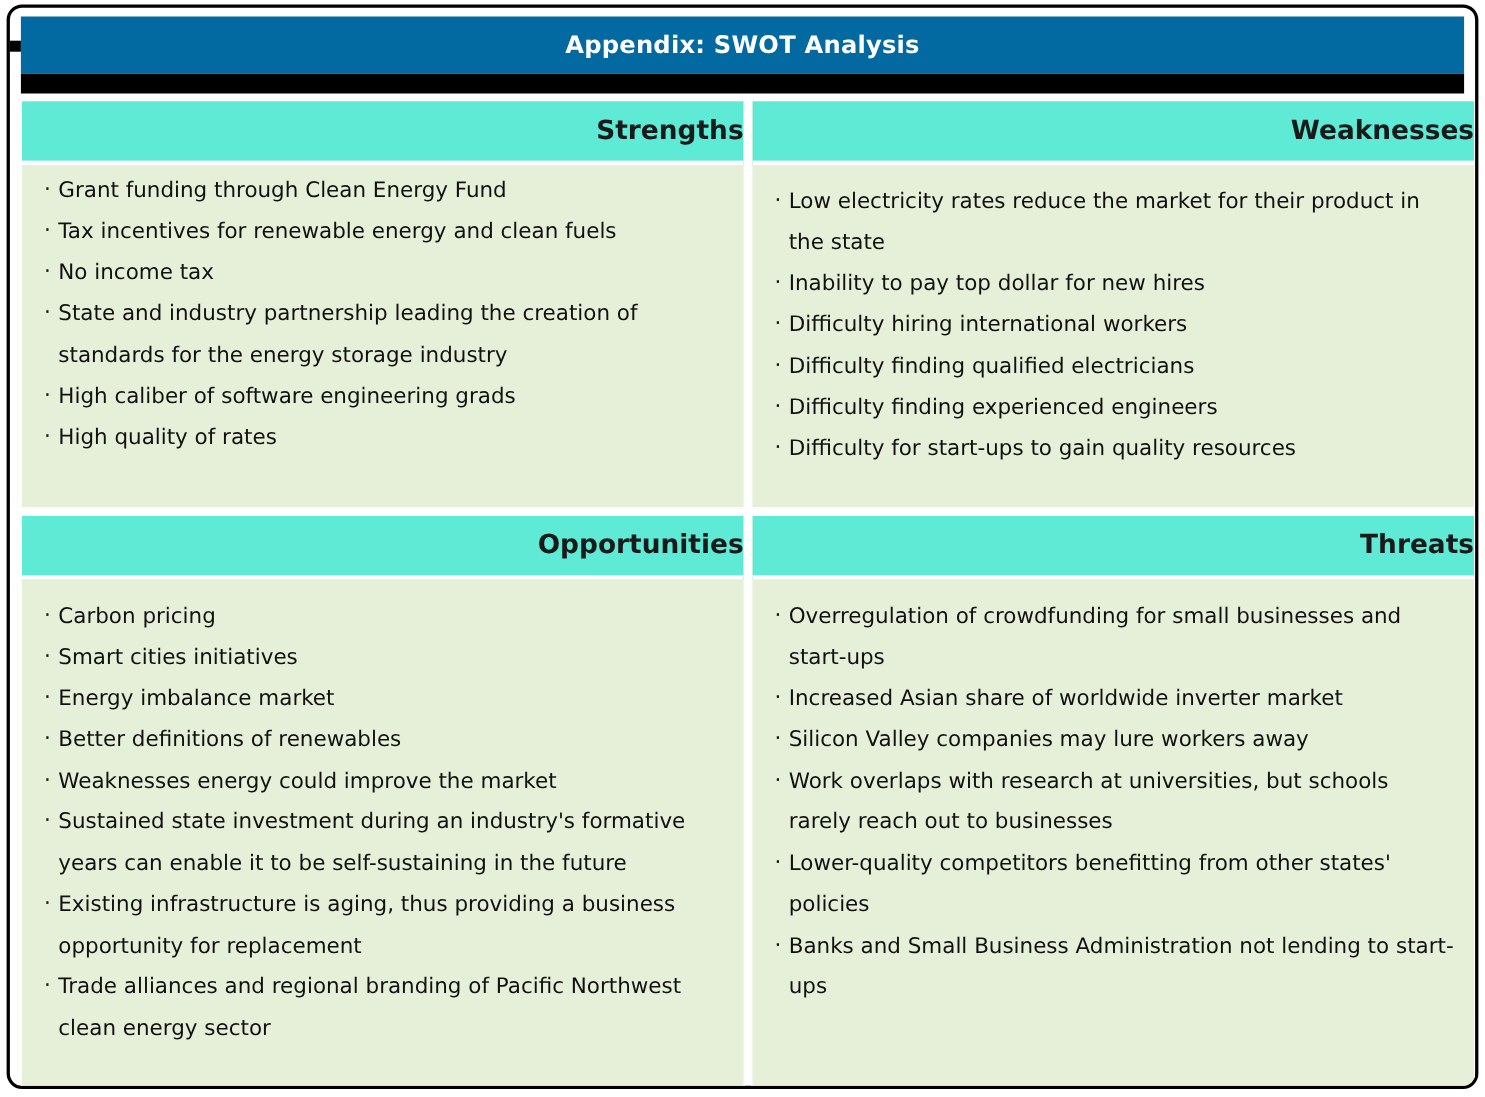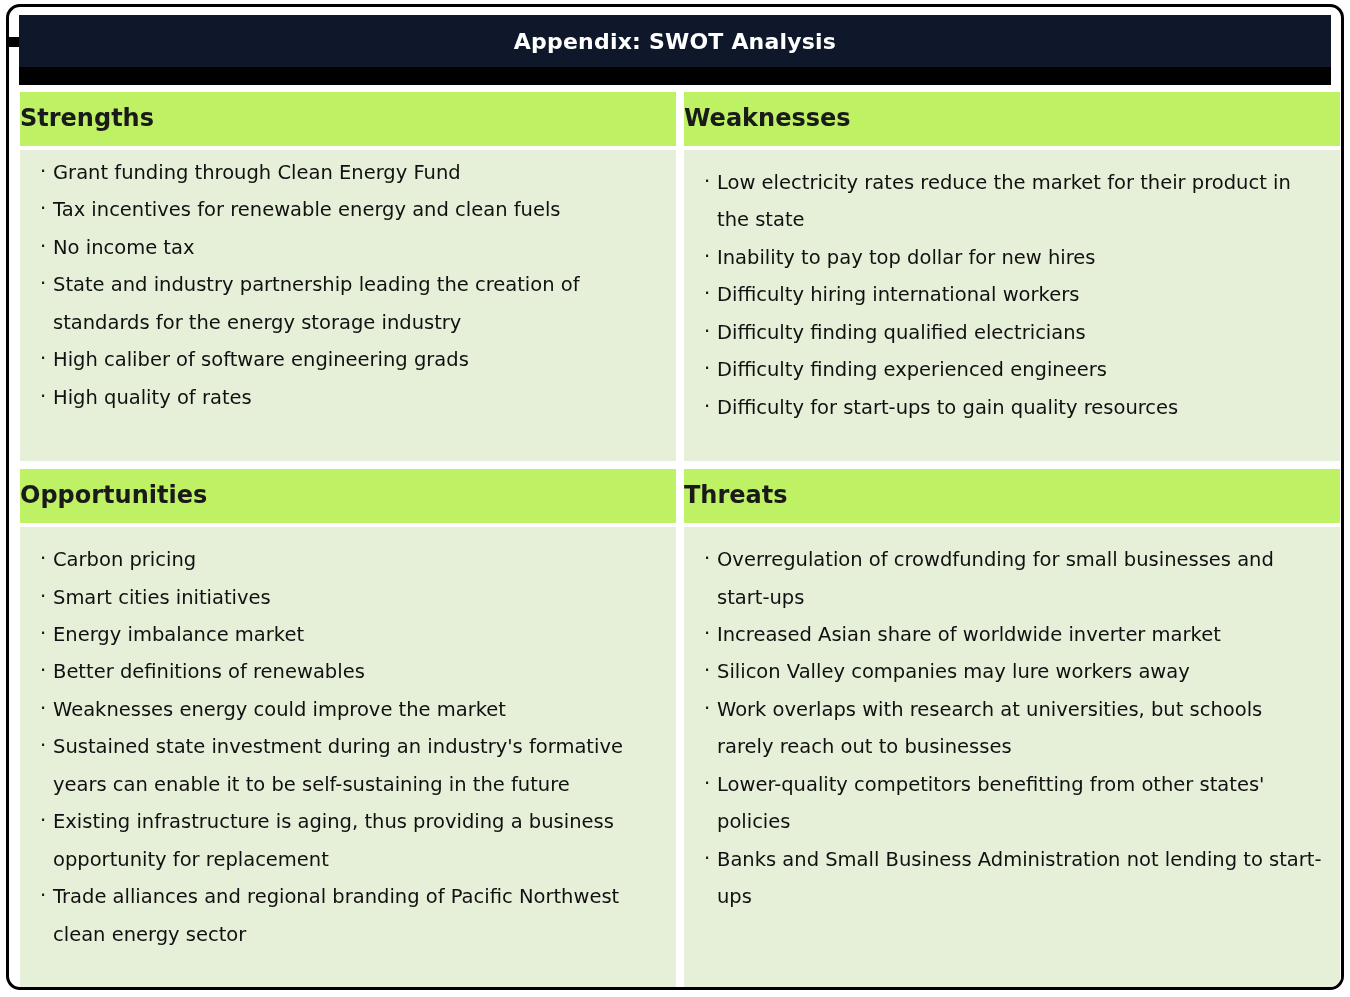--- a/index.html
+++ b/index.html
@@ -29,21 +29,21 @@
     border-radius: 14px;
     background: #ffffff;
     overflow: hidden;
   }
   .title-bar {
     position: absolute;
     left: 10px;
     top: 8px;
     width: 1312px;
     height: 52px;
-    background: #0f172a;
+    background: #0369a1;
     color: #ffffff;
     display: flex;
     align-items: center;
     justify-content: center;
     box-sizing: border-box;
   }
   .title-bar .title-text {
     font-size: 22px;
     font-weight: bold;
     letter-spacing: 0.2px;
@@ -80,22 +80,22 @@
   }
   .quad {
     background: #e6efd8;
     border: 1px solid #ffffff;
     box-sizing: border-box;
     display: flex;
     flex-direction: column;
     overflow: hidden;
   }
   .quad-header {
-    background: #bef264;
-    text-align: left;
+    background: #5eead4;
+    text-align: right;
     font-size: 24px;
     font-weight: bold;
     color: #1a1a1a;
     padding: 12px 0 14px 0;
     border-bottom: 4px solid #ffffff;
   }
   .quad-body {
     padding: 14px 18px 10px 18px;
     flex: 1;
   }

